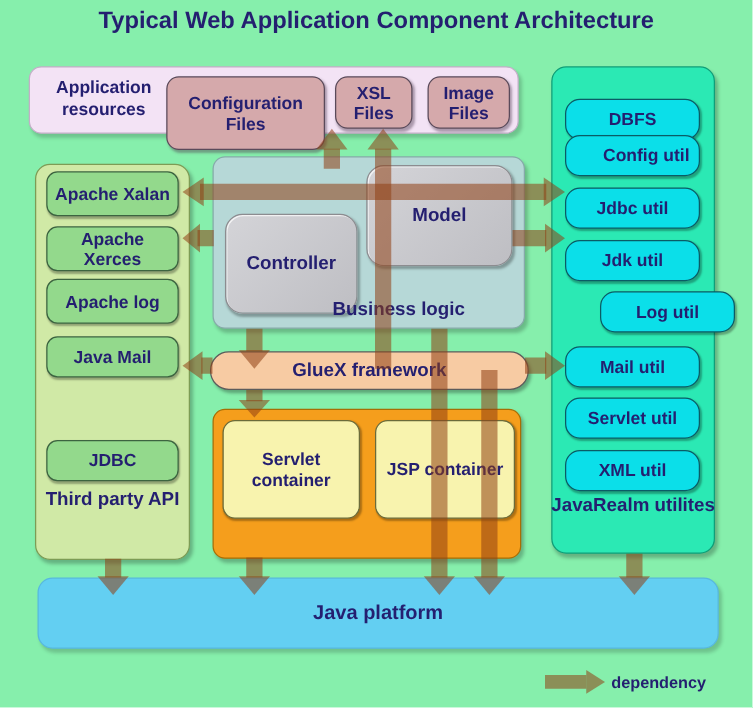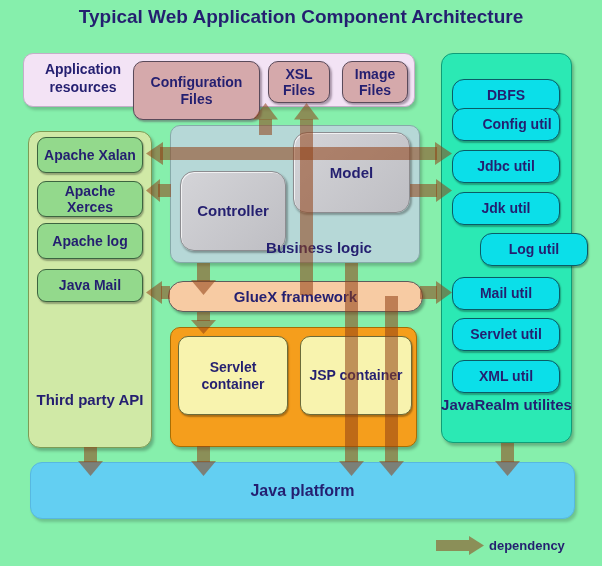--- a/index.html
+++ b/index.html
@@ -61,20 +61,21 @@
   <div class="res-label">Application resources</div>
   <div class="node rose" style="left:133px;top:61px;width:127px;height:59px;">Configuration Files</div>
   <div class="node rose" style="left:268px;top:61px;width:62px;height:42px;">XSL Files</div>
   <div class="node rose" style="left:342px;top:61px;width:66px;height:42px;">Image Files</div>
 
   <div class="container tp-container"></div>
   <div class="node green" style="left:37px;top:137px;width:106px;height:36px;">Apache Xalan</div>
   <div class="node green" style="left:37px;top:181px;width:106px;height:36px;">Apache Xerces</div>
   <div class="node green" style="left:37px;top:223px;width:106px;height:36px;">Apache log</div>
   <div class="node green" style="left:37px;top:269px;width:106px;height:33px;">Java Mail</div>
+  <div class="node green" style="left:37px;top:352px;width:106px;height:33px;">JDBC</div>
   <div class="grouplabel" style="left:28px;width:124px;top:391px;">Third party API</div>
 
   <div class="container bl-container"></div>
   <div class="node gray" style="left:180px;top:132px;width:106px;height:80px;margin-top:39px;">Controller</div>
   <div class="node gray" style="left:293px;top:132px;width:117px;height:81px;">Model</div>
   <div class="grouplabel" style="left:170px;width:250px;top:239px;margin-left:24px;">Business logic</div>
 
   <div class="container gluex">GlueX framework</div>
 
   <div class="container wc-container"></div>

